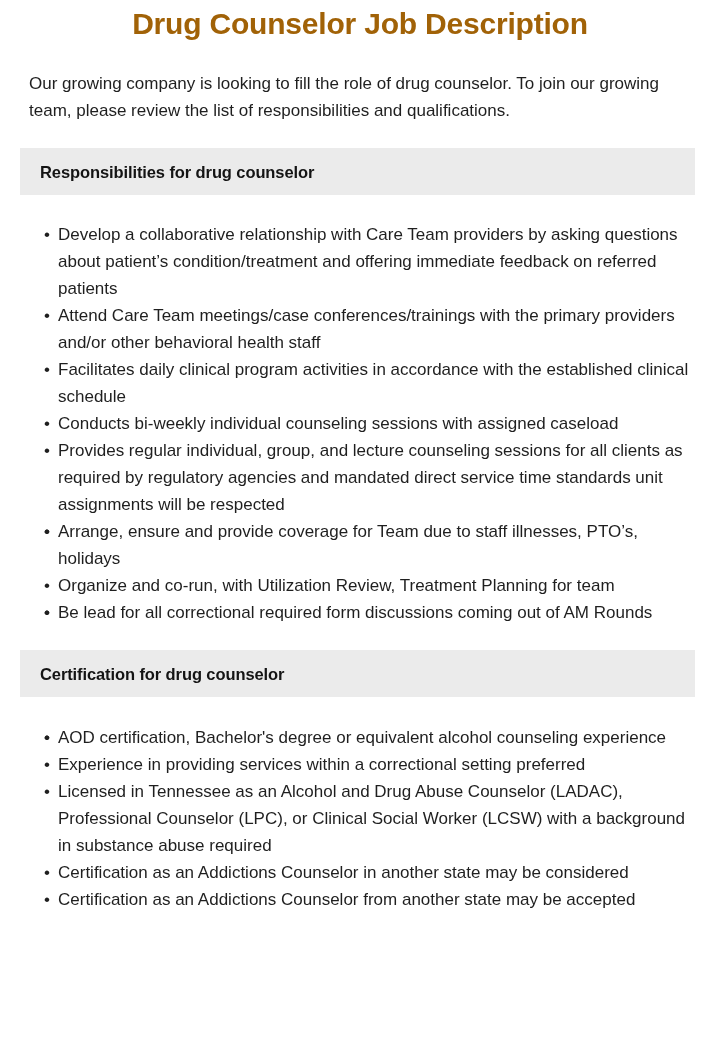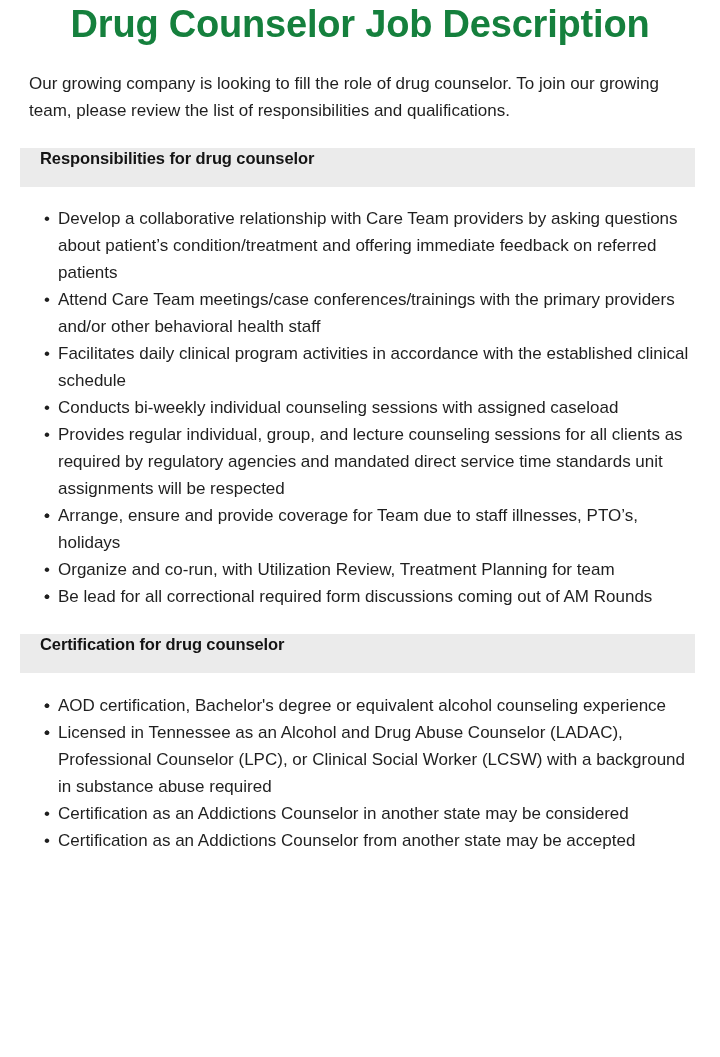--- a/index.html
+++ b/index.html
@@ -19,45 +19,46 @@
   .page {
     width: 720px;
     box-sizing: border-box;
     padding: 0;
   }
 
   .doc-title {
     margin: 0;
     padding: 4px 20px 0 20px;
     text-align: center;
-    font-size: 38px;
+    font-size: 30px;
     line-height: 40px;
     font-weight: 700;
     letter-spacing: -0.2px;
-    color: #15803d;
+    color: #a16207;
   }
 
   .intro {
     margin: 8px;
     padding: 18px 24px 0 21px;
     font-size: 17px;
     line-height: 27px;
     font-weight: 400;
     color: #1f1f1f;
   }
 
   .section {
     margin: 0;
   }
 
   .section-head {
-    margin: 24px 25px 0 20px;
+    margin: 24px 25px 8px 20px;
     background: #ebebeb;
-    height: 39px;
+    height: 47px;
     display: flex;
+    align-items: center;
     padding: 0 0 0 20px;
     box-sizing: border-box;
   }
 
   .section-head-text {
     font-size: 16.5px;
     line-height: 20px;
     font-weight: 700;
     color: #141414;
     letter-spacing: -0.1px;
@@ -120,20 +121,20 @@
       </ul>
   </div>
 
   <div class="section qualifications">
     <div class="section-head">
       <span class="section-head-text">Certification for drug counselor</span>
     </div>
     <ul class="bullets" id="qualifications-list">
         <li><span class="marker">•</span></li>
         <li><span class="marker">•</span><span>AOD certification, Bachelor's degree or equivalent alcohol counseling experience</span></li>
-        <li><span class="marker">•</span></li>
+        <li><span class="marker">•</span><span>Experience in providing services within a correctional setting preferred</span></li>
         <li><span class="marker">•</span><span>Licensed in Tennessee as an Alcohol and Drug Abuse Counselor (LADAC), Professional Counselor (LPC), or Clinical Social Worker (LCSW) with a background in substance abuse required</span></li>
         <li><span class="marker">•</span><span>Certification as an Addictions Counselor in another state may be considered</span></li>
         <li><span class="marker">•</span><span>Certification as an Addictions Counselor from another state may be accepted</span></li>
       </ul>
   </div>
 
 </div>
 
 </body></html>

